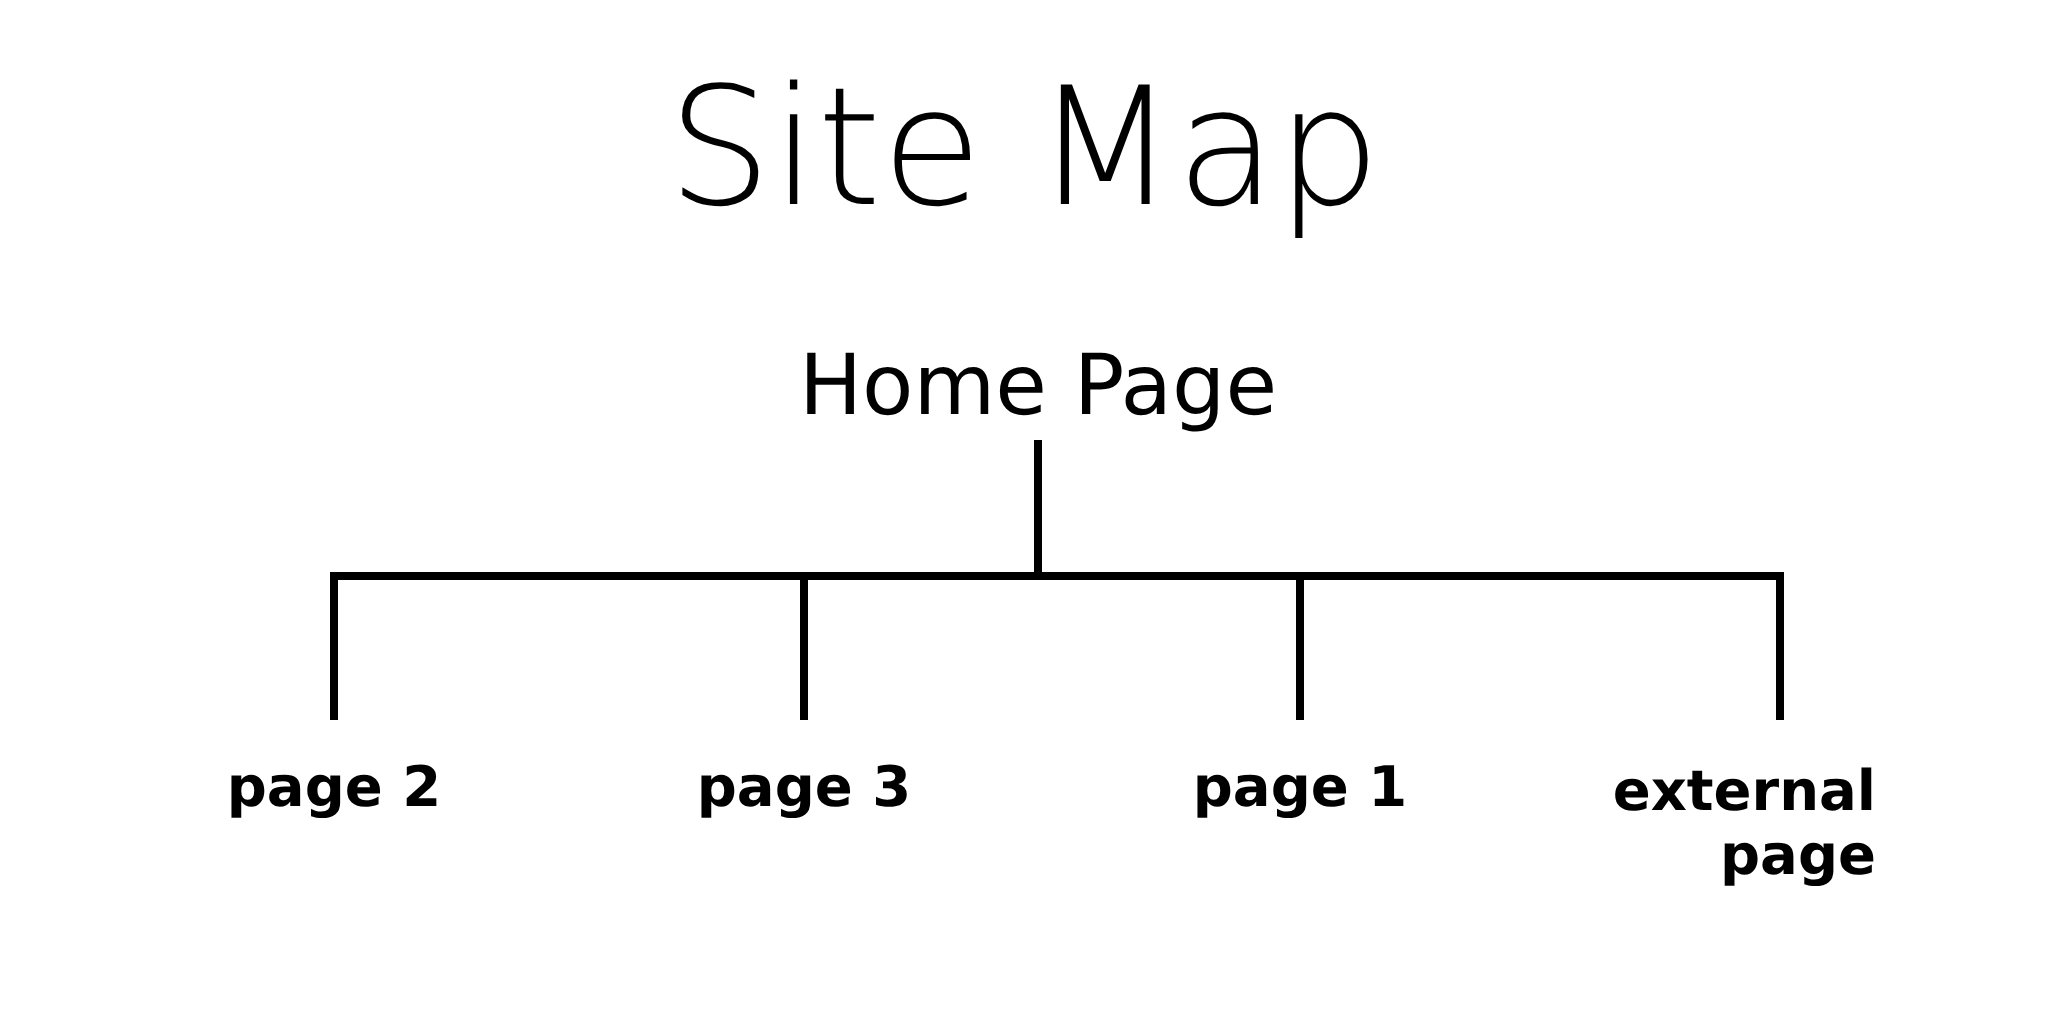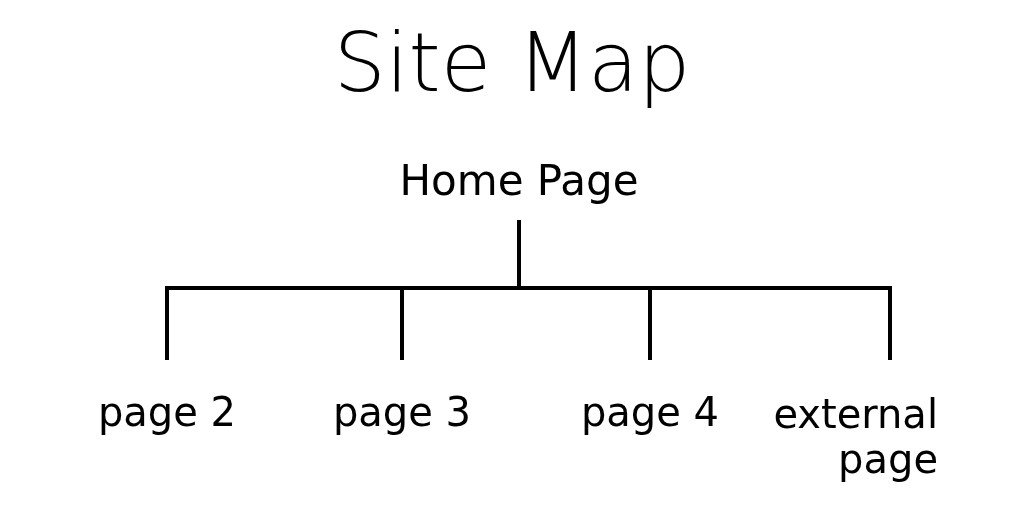--- a/index.html
+++ b/index.html
@@ -24,42 +24,43 @@
     left: 0;
     top: 0;
     width: 1024px;
     height: 512px;
   }
   .txt {
     position: absolute;
     color: #000000;
     white-space: pre;
     line-height: 1.0;
+    margin-top: 12px;
   }
   #page-title {
     left: 0;
     top: 22px;
     width: 1024px;
     text-align: center;
     font-size: 82px;
     font-weight: 300;
     letter-spacing: 0px;
   }
   #root-node-label {
     left: 0;
     top: 160px;
     width: 1038px;
     text-align: center;
     font-size: 42px;
     font-weight: 400;
   }
   .leaf-label {
-    font-size: 40px;
-    font-weight: 400;
-    top: 392px;
+    font-size: 28px;
+    font-weight: 700;
+    top: 368px;
     text-align: center;
   }
   #leaf-label-0 { left: 47px;  width: 240px; }
   #leaf-label-1 { left: 282px; width: 240px; }
   #leaf-label-2 { left: 530px; width: 240px; }
   #leaf-label-3 {
     left: 758px;
     width: 180px;
     text-align: right;
     white-space: normal;
@@ -81,17 +82,17 @@
   </svg>
 
   <div class="txt" id="page-title">Site Map</div>
 
   <div class="txt" id="root-node-label">Home Page</div>
 
   <div class="txt leaf-label" id="leaf-label-0">page 2</div>
 
   <div class="txt leaf-label" id="leaf-label-1">page 3</div>
 
-  <div class="txt leaf-label" id="leaf-label-2">page 4</div>
+  <div class="txt leaf-label" id="leaf-label-2">page 1</div>
 
   <div class="txt leaf-label" id="leaf-label-3">external page</div>
 
 </div>
 
 </body></html>

